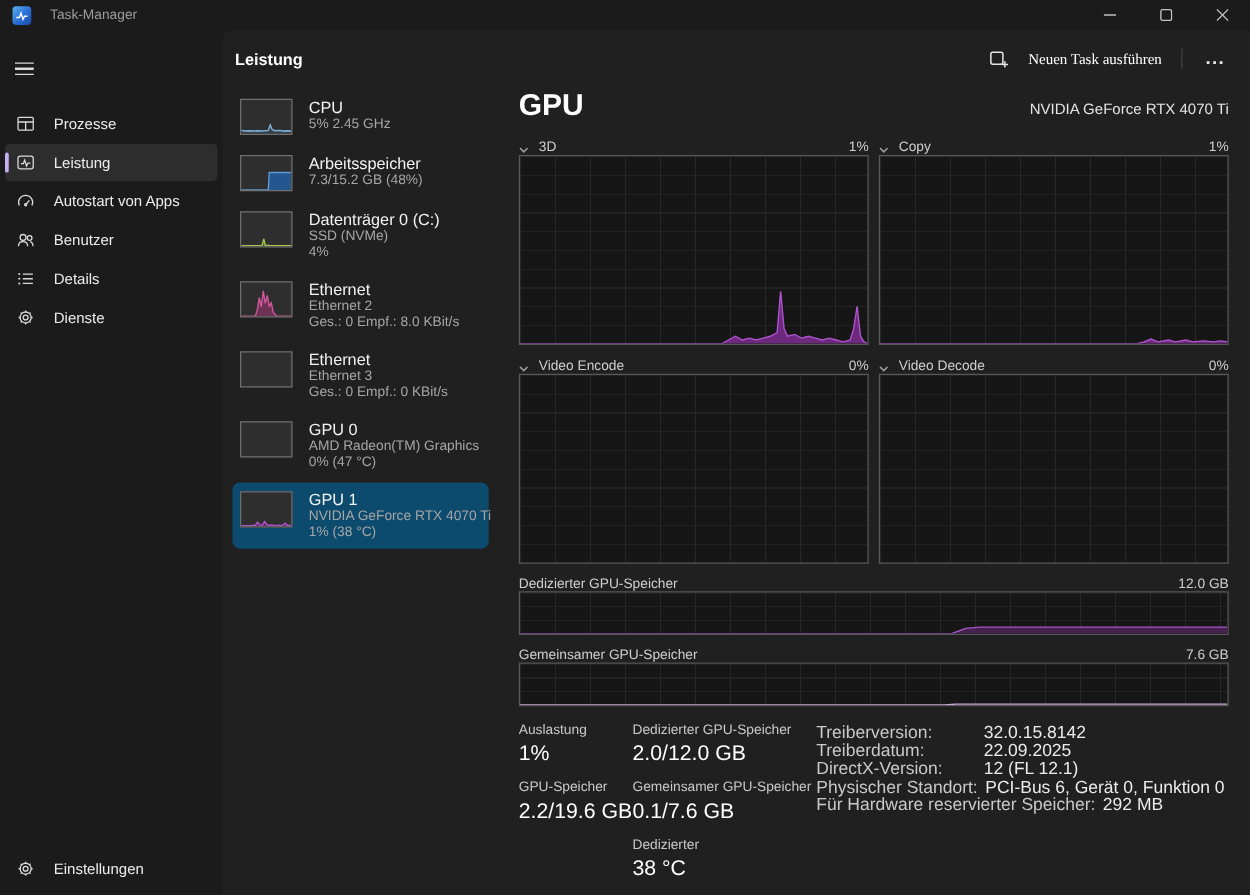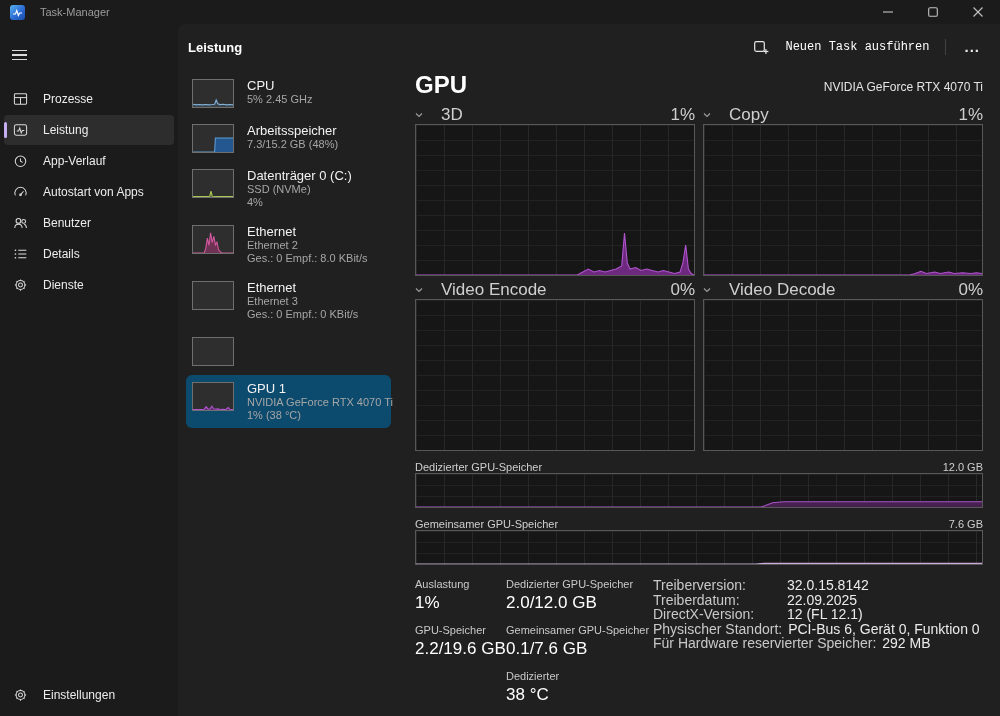--- a/index.html
+++ b/index.html
@@ -33,21 +33,21 @@
     width:3px;height:16px;border-radius:3px;background:var(--accent,#c5aff0)}
   .nav-item svg{flex:none;stroke:#dadada;fill:none;stroke-width:1.1}
   .side-spacer{flex:1}
   .settings-item{margin:0 4px 6px 4px}
   
   .main{flex:1;background:#202020;border-top-left-radius:8px;display:flex;flex-direction:column;box-sizing:border-box;min-width:0}
   .main-header{display:flex;align-items:center;padding:10px 10px 4px 10px}
   .page-title{font-size:13px;font-weight:700}
   .header-actions{margin-left:auto;display:flex;align-items:center;gap:8px}
   .run-task{display:flex;align-items:center;gap:16px;background:transparent;border:none;color:#fff;
-    font-size:12px;font-family:Liberation Mono, monospace;padding:5px 8px;border-radius:4px}
+    font-size:12px;font-family:Liberation Serif, serif;padding:5px 8px;border-radius:4px}
   .run-task svg{stroke:#e6e6e6;fill:none;stroke-width:1.2}
   .hdr-divider{width:1px;height:16px;background:#424242}
   .more-btn{background:transparent;border:none;color:#e8e8e8;font-size:15px;font-weight:700;
     letter-spacing:1px;padding:2px 10px;border-radius:4px;line-height:10px}
   .content{display:flex;flex:1;padding:8px 17px 0 10px;box-sizing:border-box;min-height:0}
   
   .perf-list{width:207px;flex:none}
   .perf-item{display:flex;gap:13px;padding:6px 6px 6px 6px;margin:0 4px 3px -2px;border-radius:6px}
   .perf-item.selected{background:#0c4a6e}
   .thumb{width:40px;height:27px;flex:none;margin-top:1px;background:#2e2e2e;border:1px solid #6f6f6f;
@@ -56,21 +56,21 @@
   .perf-meta{min-width:0}
   .perf-meta .name{font-size:13px;line-height:15px;color:#f2f2f2}
   .perf-meta .sub{font-size:11px;line-height:13px;color:#a6a6a6;white-space:nowrap}
   .perf-meta .sub:empty{display:none}
   
   .details{flex:1;margin-left:20px;display:flex;flex-direction:column;min-width:0}
   .gpu-header{display:flex;align-items:flex-end;justify-content:space-between;margin:0 0 8px 0}
   .gpu-title{font-size:24px;font-weight:700;line-height:26px}
   .gpu-device{font-size:12px;color:#e4e4e4;padding-bottom:4px}
   .chart-grid{display:grid;grid-template-columns:1fr 1fr;column-gap:8px}
-  .chart-head{display:flex;align-items:center;gap:18px;font-size:17px;color:#cfcfcf;height:18px}
+  .chart-head{display:flex;align-items:flex-end;gap:8px;font-size:11px;color:#cfcfcf;height:18px}
   .chart-head .chev{display:flex;align-items:center;background:none;border:none;padding:0}
   .chart-head .chev svg{stroke:#9a9a9a;fill:none;stroke-width:1.2}
   .chart-head .pct{margin-left:auto}
   .row2-head{margin-top:5px}
   .chart-box{height:150px;background:#161616;border:1px solid #585858;position:relative;overflow:hidden;
     background-image:
       repeating-linear-gradient(to right,#282828 0 1px,transparent 1px 28px),
       repeating-linear-gradient(to bottom,#222222 0 1px,transparent 1px 15px)}
   .chart-box svg{position:absolute;inset:0;width:100%;height:100%;display:block}
   .mem-head{display:flex;align-items:center;font-size:11px;color:#cfcfcf;margin-top:10px;height:15px}
@@ -140,27 +140,20 @@
       </button>
       <button class="nav-item selected">
         <svg width="15" height="16" viewBox="0 0 16 16">
             <rect x="1.5" y="2.5" width="13" height="11" rx="2"></rect>
             <polyline points="4,9 6,9 7.2,6 8.8,11 10,8.5 12,8.5"></polyline>
           </svg>
         <span>Leistung</span>
       </button>
       <button class="nav-item">
         <svg width="15" height="16" viewBox="0 0 16 16">
-            <circle cx="8" cy="8.3" r="5.6"></circle>
-            <polyline points="8,5.2 8,8.3 10.4,9.5"></polyline>
-          </svg>
-        <span>App-Verlauf</span>
-      </button>
-      <button class="nav-item">
-        <svg width="15" height="16" viewBox="0 0 16 16">
             <path d="M2.6,11.6 A6,6 0 1 1 13.4,11.6"></path>
             <line x1="8" y1="11" x2="11.2" y2="7.2"></line>
             <circle cx="8" cy="11" r="0.9"></circle>
           </svg>
         <span>Autostart von Apps</span>
       </button>
       <button class="nav-item">
         <svg width="15" height="16" viewBox="0 0 16 16">
             <circle cx="5.8" cy="5.8" r="2.5"></circle>
             <path d="M1.9,13.4 C1.9,10.8 3.7,9.3 5.8,9.3 C7.9,9.3 9.7,10.8 9.7,13.4"></path>
@@ -285,20 +278,25 @@
             <div class="name">Ethernet</div>
             <div class="sub">Ethernet 3</div>
             <div class="sub">Ges.: 0 Empf.: 0 KBit/s</div>
           </div>
         </div>
 
         <div class="perf-item">
           <div class="thumb">
               <svg viewBox="0 0 100 100" preserveAspectRatio="none"></svg>
             </div>
+          <div class="perf-meta">
+            <div class="name">GPU 0</div>
+            <div class="sub">AMD Radeon(TM) Graphics</div>
+            <div class="sub">0% (47 °C)</div>
+          </div>
         </div>
 
         <div class="perf-item selected">
           <div class="thumb">
               <svg viewBox="0 0 100 100" preserveAspectRatio="none">
                 <polygon points="0,100 0,98 20,98 28,97 33,88 37,96 42,97 47,86 51,95 55,97 62,96 68,98 75,97 82,98 88,91 92,97 100,98 100,100" fill="rgba(125,45,145,0.6)"></polygon>
                 <polyline points="0,98 20,98 28,97 33,88 37,96 42,97 47,86 51,95 55,97 62,96 68,98 75,97 82,98 88,91 92,97 100,98" fill="none" stroke="#b054ce" stroke-width="1.1" vector-effect="non-scaling-stroke"></polyline>
               </svg>
             </div>
           <div class="perf-meta">

